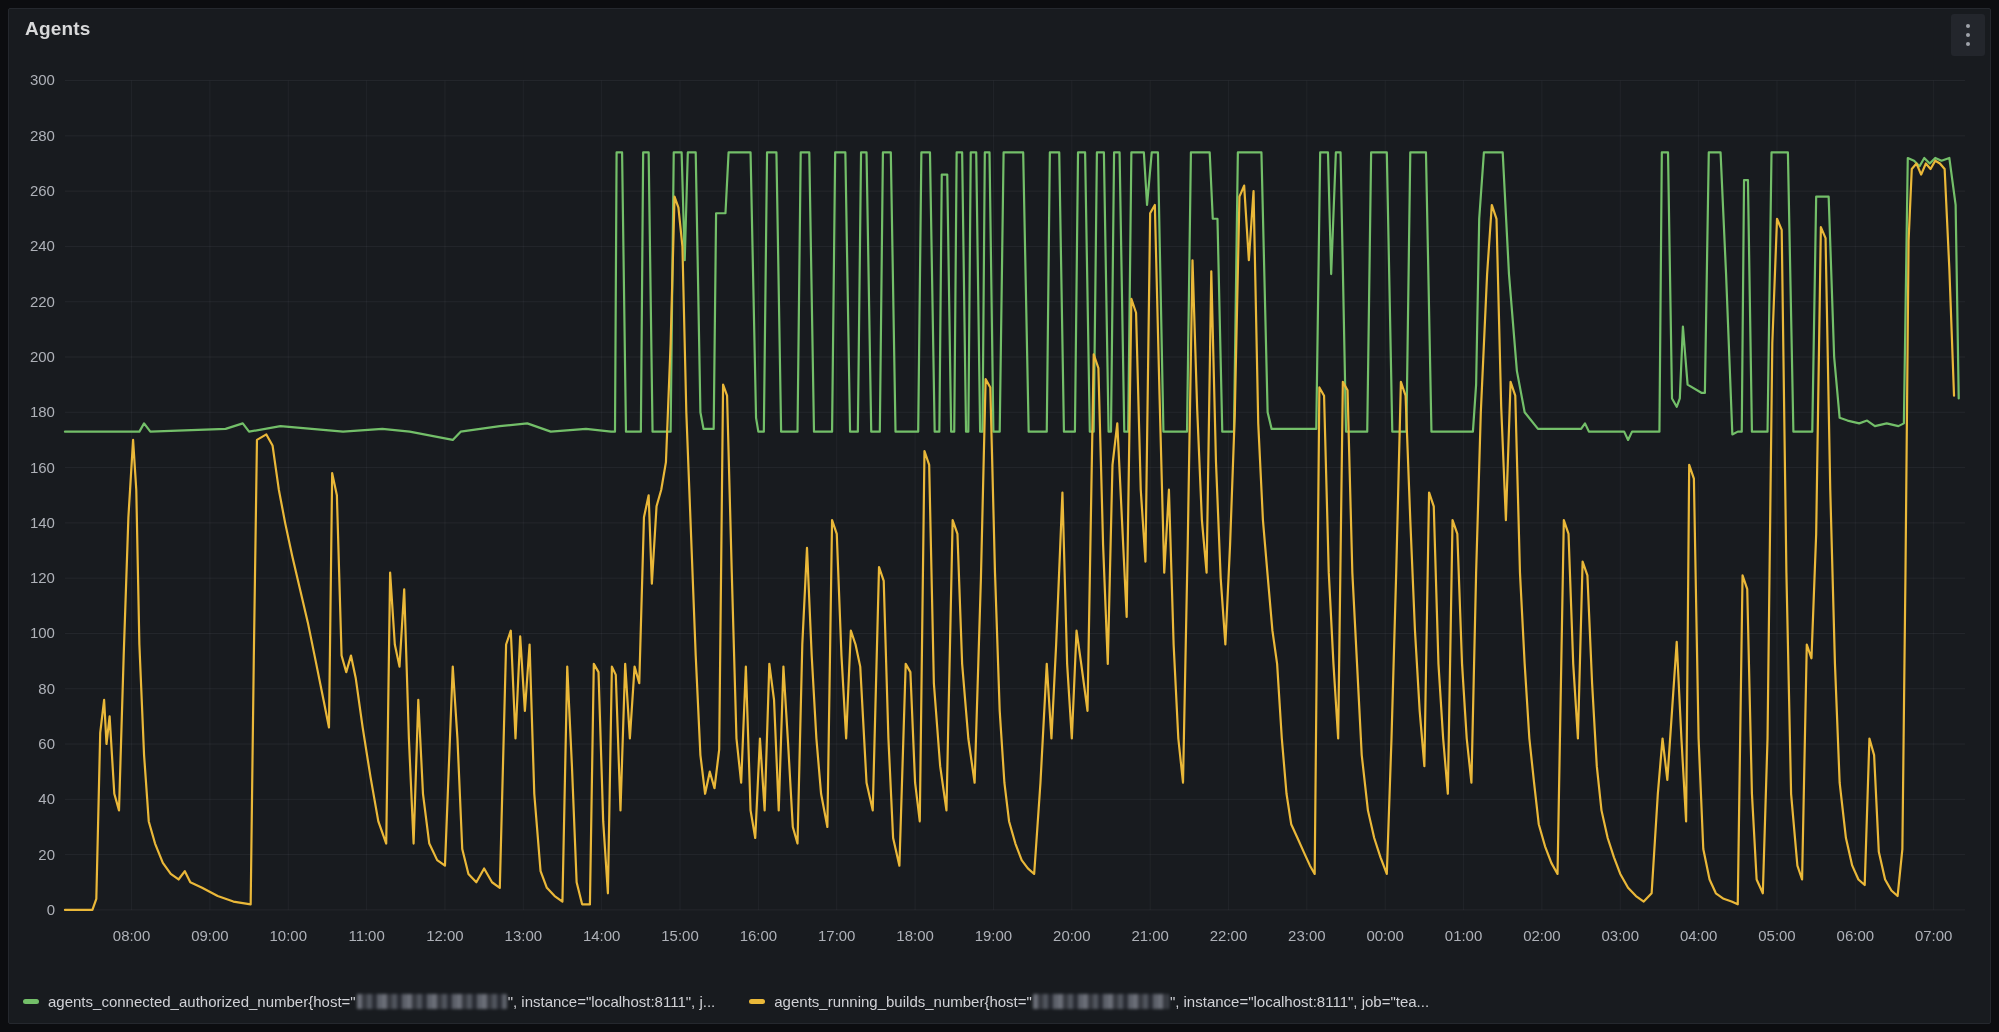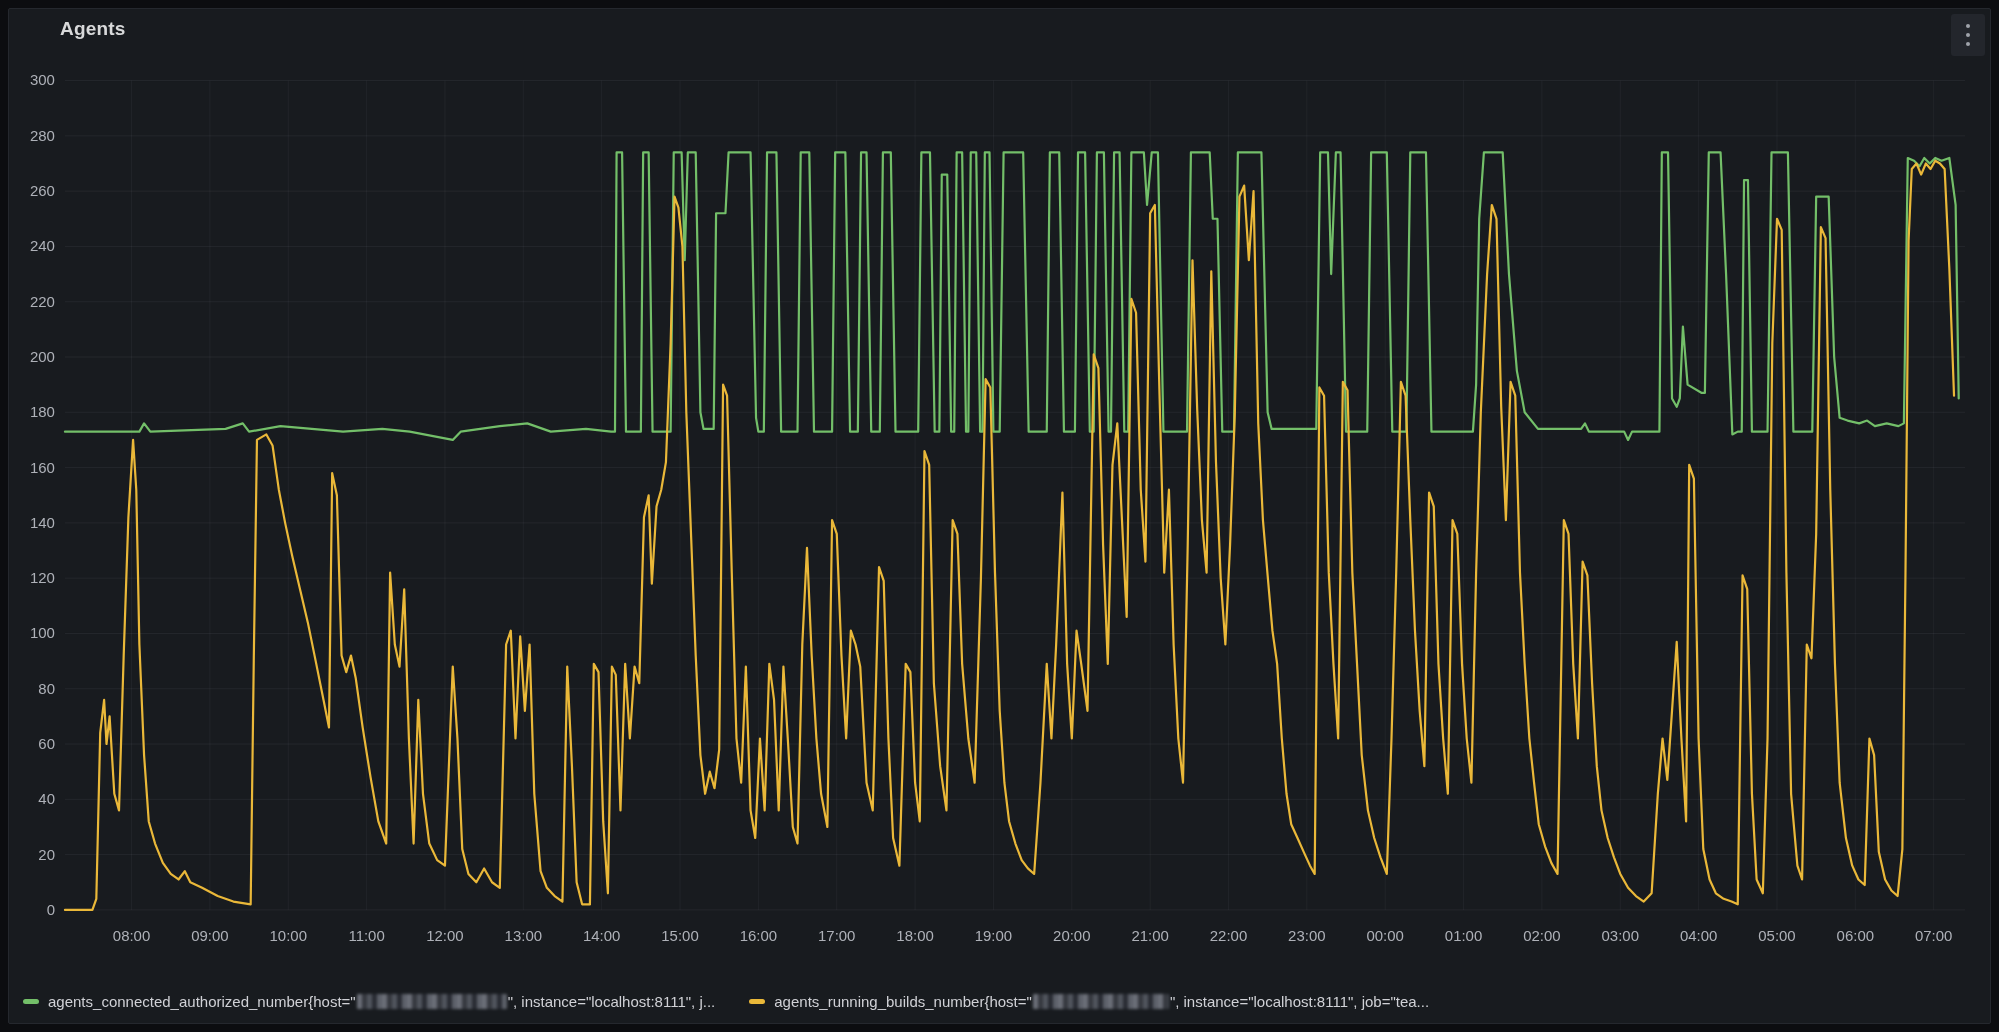--- a/index.html
+++ b/index.html
@@ -1,18 +1,18 @@
 <!DOCTYPE html>
 <html><head>
 <meta charset="utf-8">
 <style>
   html,body{margin:0;padding:0;background:#0c0d10;width:1999px;height:1032px;overflow:hidden;
     font-family:"Liberation Sans",sans-serif;}
   .panel{position:absolute;left:8px;top:8px;right:8px;bottom:8px;background:#181b1f;
-    border:1px solid #25282e;border-radius:2px;padding-left:35px;}
+    border:1px solid #25282e;border-radius:2px;}
   .panel-header{position:relative;height:38px;}
   .panel-title{position:absolute;left:16px;top:9px;font-size:19px;font-weight:600;color:#d8d9da;letter-spacing:.2px;}
   .kebab-btn{position:absolute;right:5px;top:5px;width:34px;height:42px;background:#23262c;border-radius:3px;
     display:flex;flex-direction:column;align-items:center;justify-content:center;gap:5px;cursor:pointer;}
   .kebab-btn .dot{width:4px;height:4px;border-radius:50%;background:#9fa3aa;}
   .chart-area{position:absolute;left:8px;right:8px;top:38px;bottom:44px;}
   .chart-area svg{width:100%;height:100%;display:block;}
   .legend{position:absolute;left:14px;right:8px;bottom:6px;height:32px;display:flex;align-items:center;
     gap:34px;font-size:15px;color:#d0d1d6;white-space:nowrap;overflow:hidden;}
   .legend-item{display:flex;align-items:center;gap:9px;cursor:pointer;}

